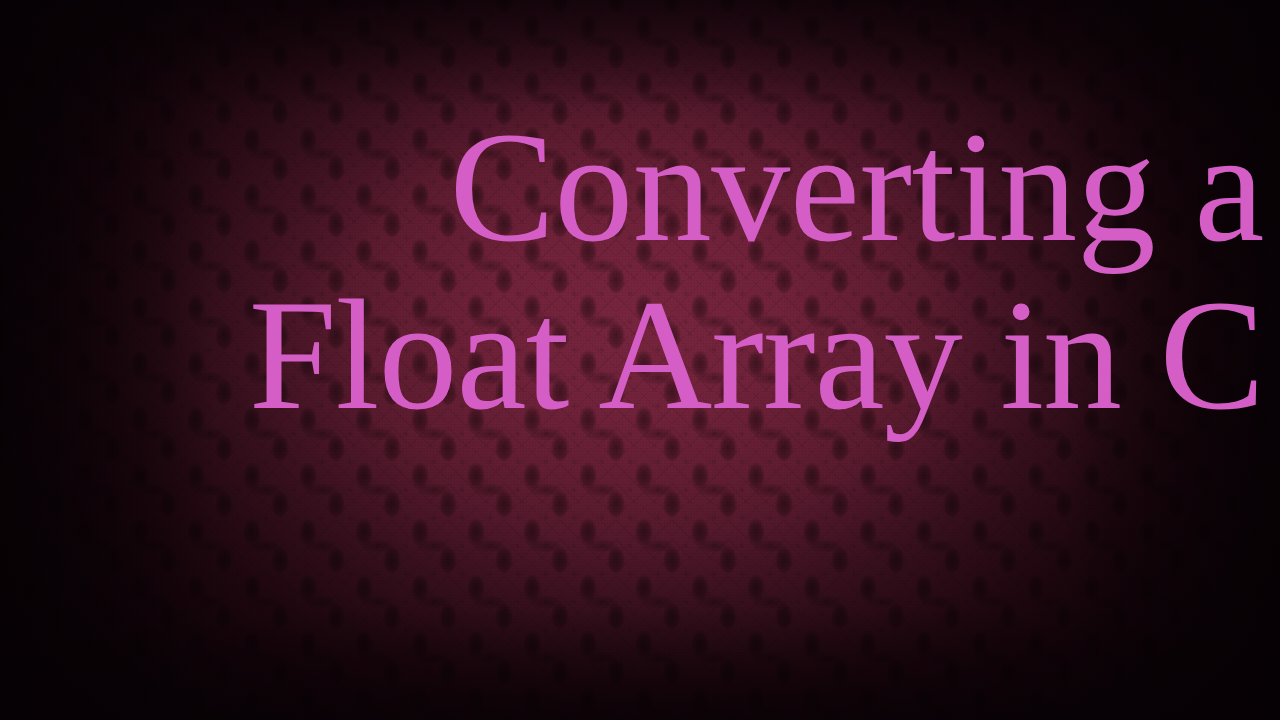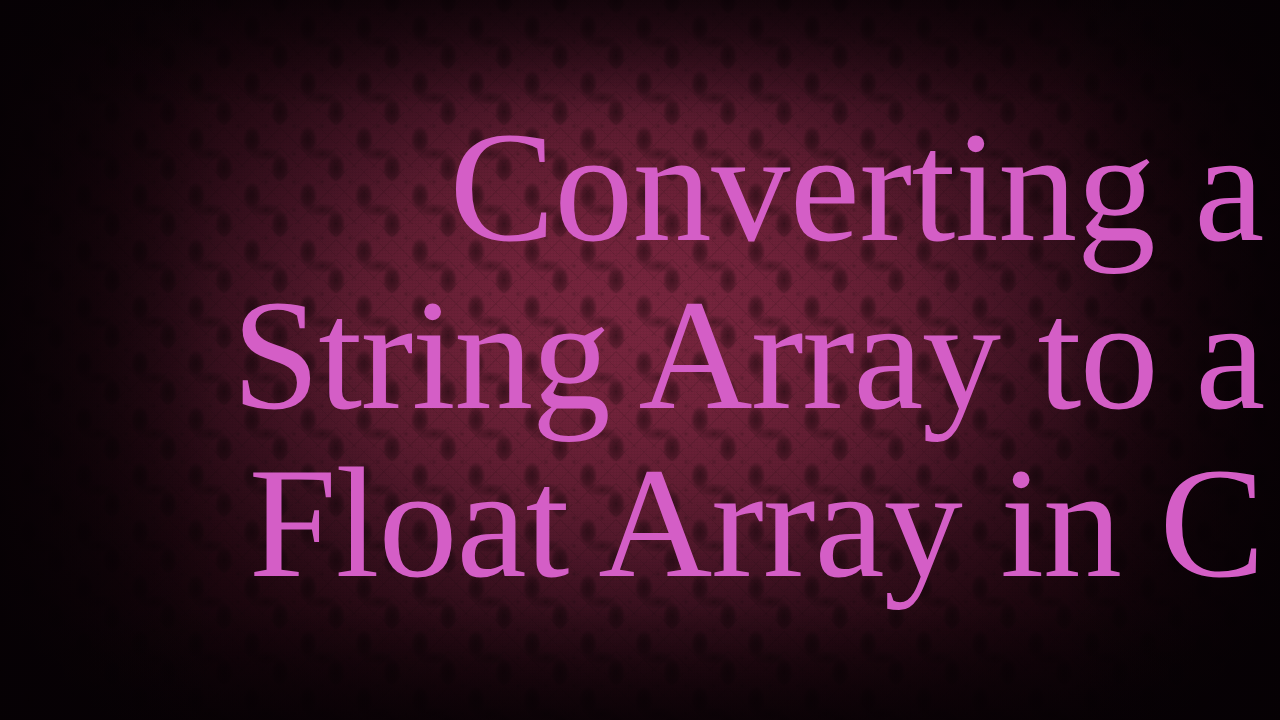--- a/index.html
+++ b/index.html
@@ -145,17 +145,16 @@
 
   <div class="bg-base"></div>
   <div class="bg-damask"></div>
   <div class="bg-lattice"></div>
   <div class="bg-grain"></div>
   <div class="bg-vignette"></div>
   <div class="bg-edge"></div>
 
   <div class="title-block">
     <span class="title-line l1">Converting a</span>
-    <span class="title-line l2">String Array to a</span>
     <span class="title-line l3">Float Array in C</span>
   </div>
 
 </div>
 
 </body></html>

